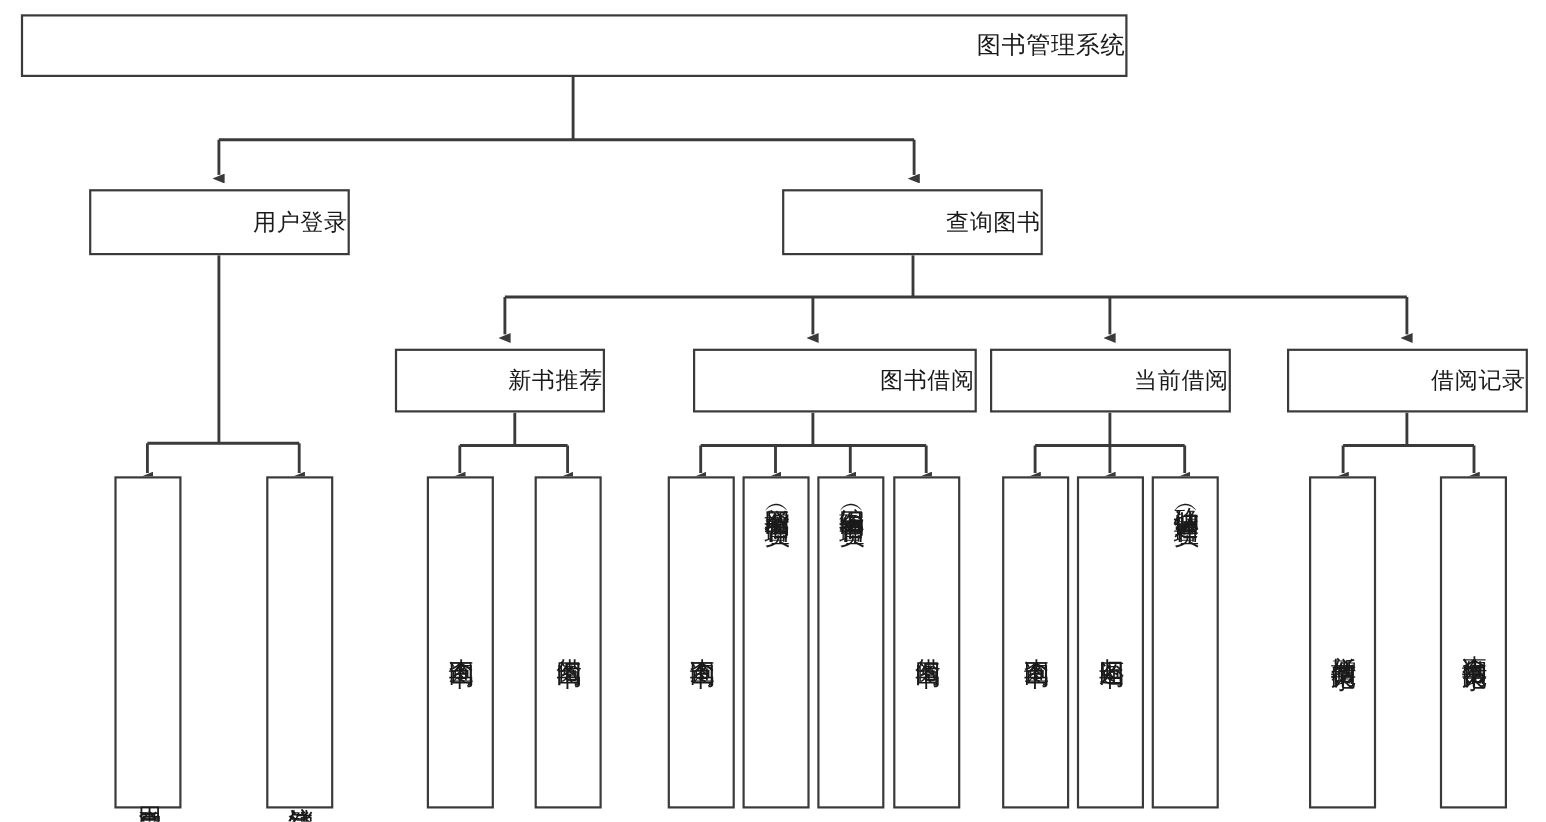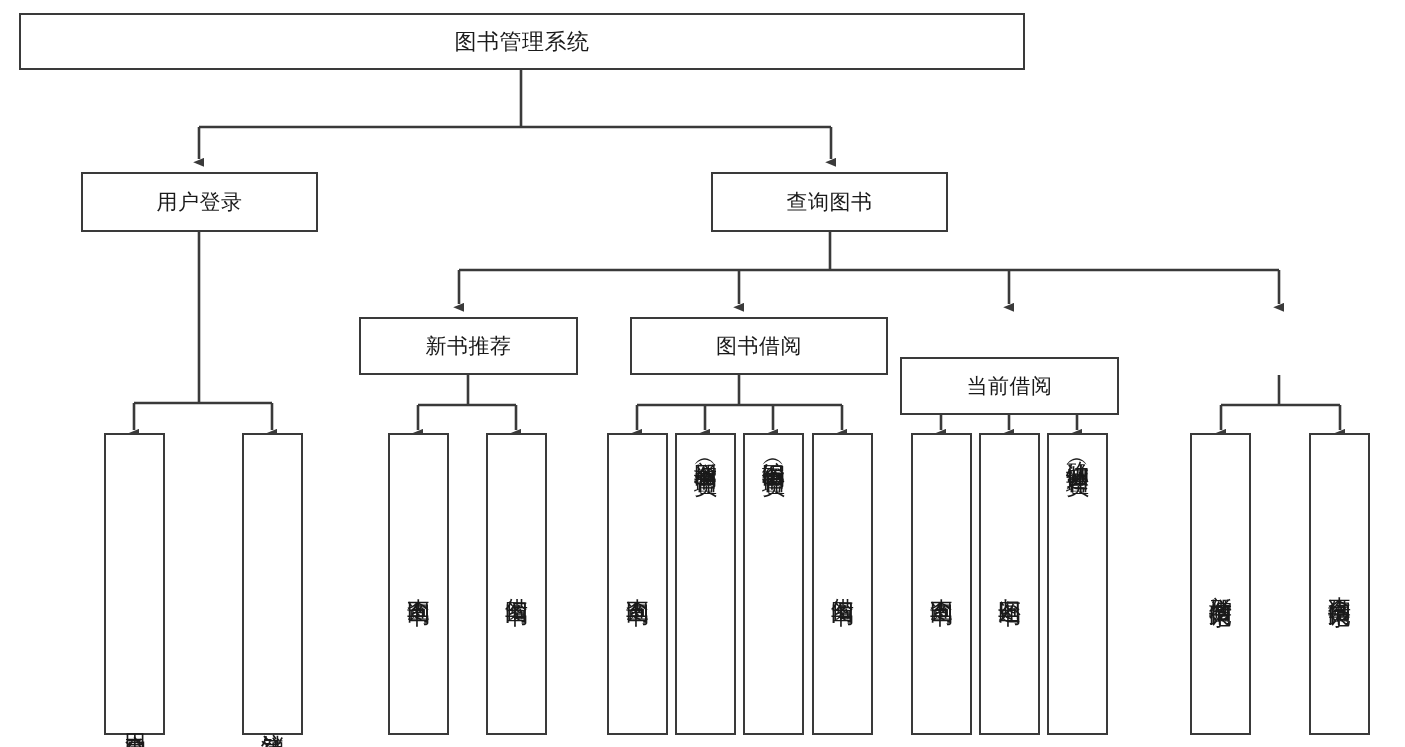--- a/index.html
+++ b/index.html
@@ -26,21 +26,21 @@
     height: 747px;
     pointer-events: none;
   }
   .node {
     position: absolute;
     box-sizing: border-box;
     background: #ffffff;
     border: 2px solid #3a3a3a;
     display: flex;
     align-items: center;
-    justify-content: center;
+    justify-content: flex-end;
     color: #1a1a1a;
   }
   .node .txt {
     display: block;
     text-align: center;
     line-height: 1.16;
     letter-spacing: 0.5px;
   }
   
   .node.horiz .txt {
@@ -143,28 +143,31 @@
     <span class="txt">图书管理系统</span>
   </div>
 
   <div class="node horiz" style="left:81px; top:172px; width:237px; height:60px;">
     <span class="txt">用户登录</span>
   </div>
   <div class="node horiz" style="left:711px; top:172px; width:237px; height:60px;">
     <span class="txt">查询图书</span>
   </div>
 
-  <div class="node horiz" style="left:359px; top:317px; width:219px; height:58px;">
+  <div class="node horiz" style="left:359px; top:317px; width:191px; height:58px;">
     <span class="txt">新书推荐</span>
   </div>
   <div class="node horiz" style="left:630px; top:317px; width:258px; height:58px;">
     <span class="txt">图书借阅</span>
   </div>
-  <div class="node horiz" style="left:900px; top:317px; width:219px; height:58px;margin-top:40px;">
+  <div class="node horiz" style="left:900px; top:317px; width:219px; height:58px;">
     <span class="txt">当前借阅</span>
+  </div>
+  <div class="node horiz" style="left:1170px; top:317px; width:219px; height:58px;">
+    <span class="txt">借阅记录</span>
   </div>
 
   <div class="node vert" style="left:104px; top:433px; width:61px; height:302px;">
     <span class="txt">用户登录</span>
   </div>
   <div class="node vert" style="left:242px; top:433px; width:61px; height:302px;">
     <span class="txt">注销登录</span>
   </div>
 
   <div class="node vert mid" style="left:388px; top:433px; width:61px; height:302px;">

